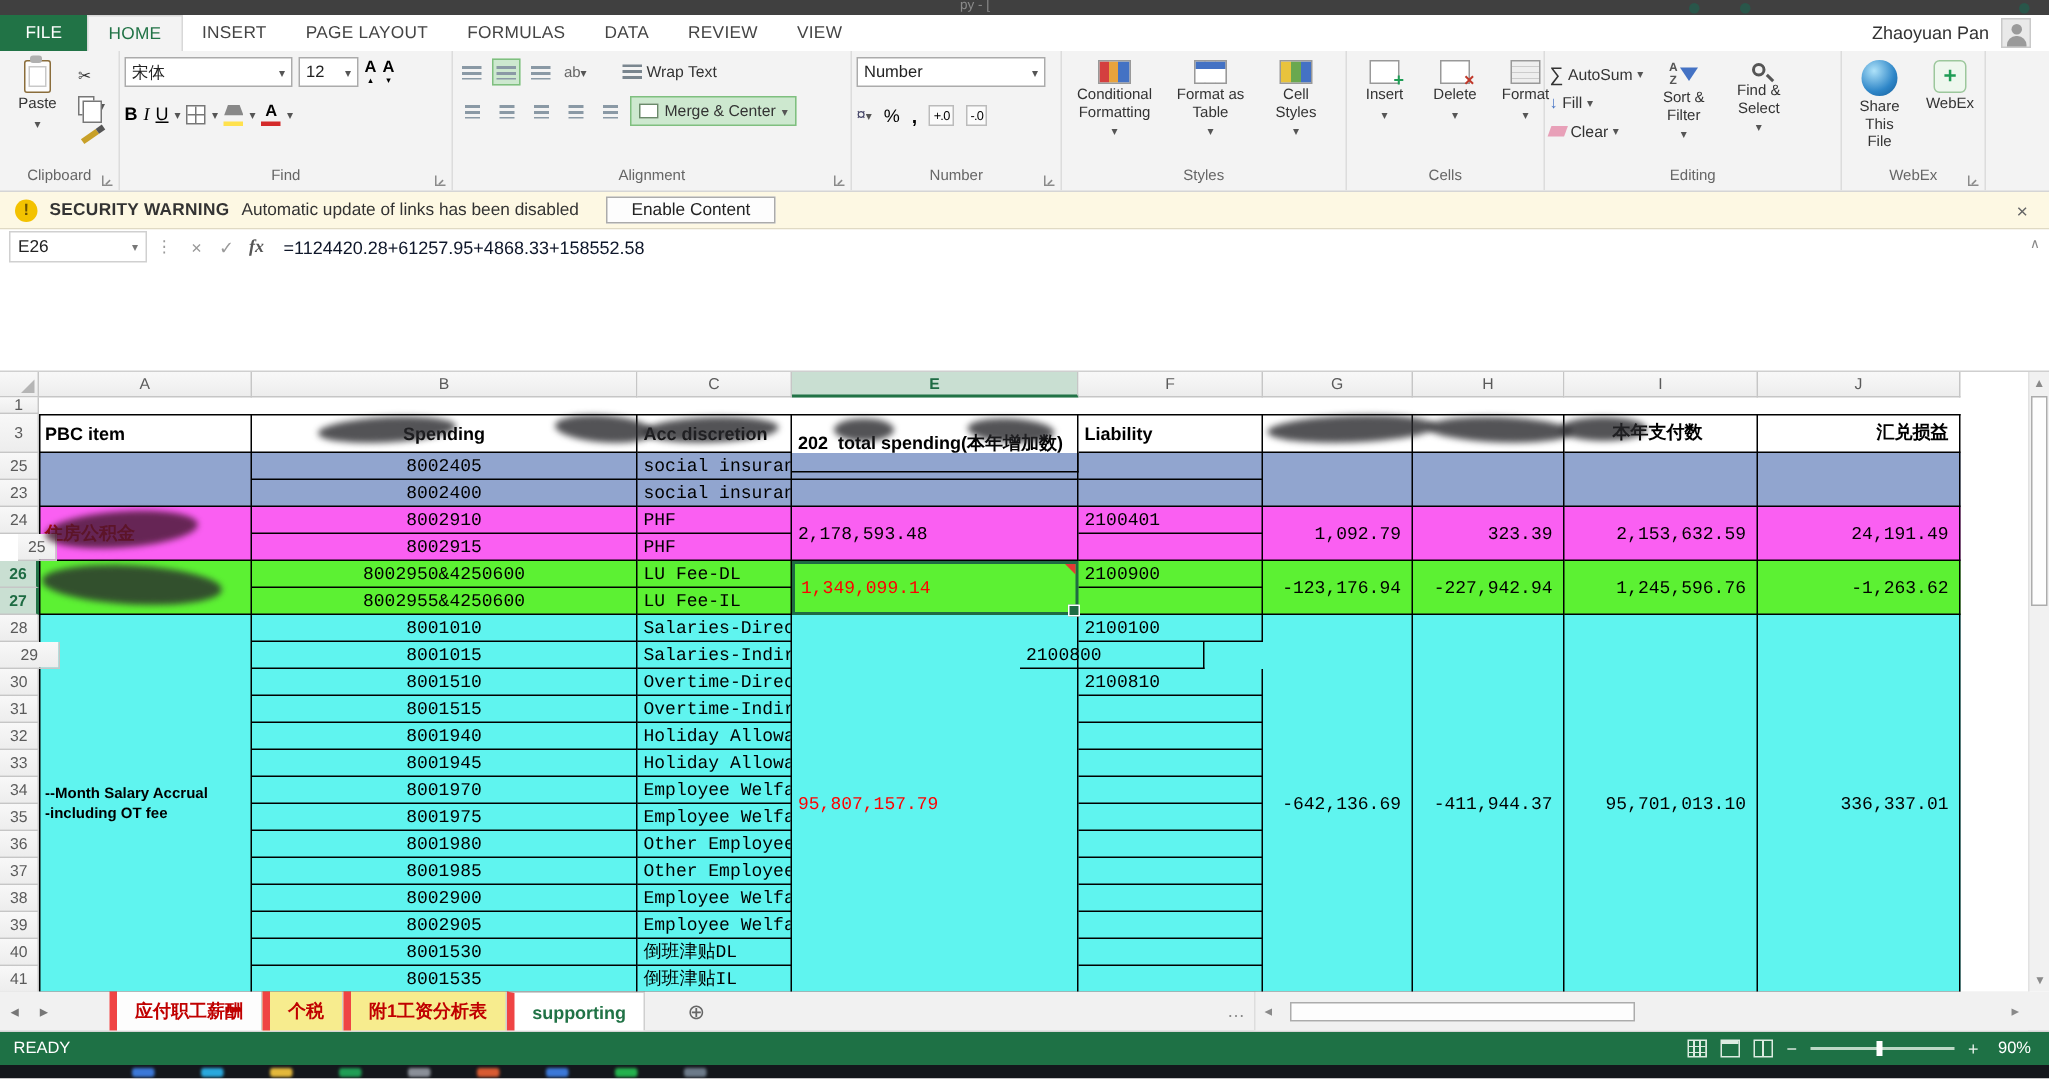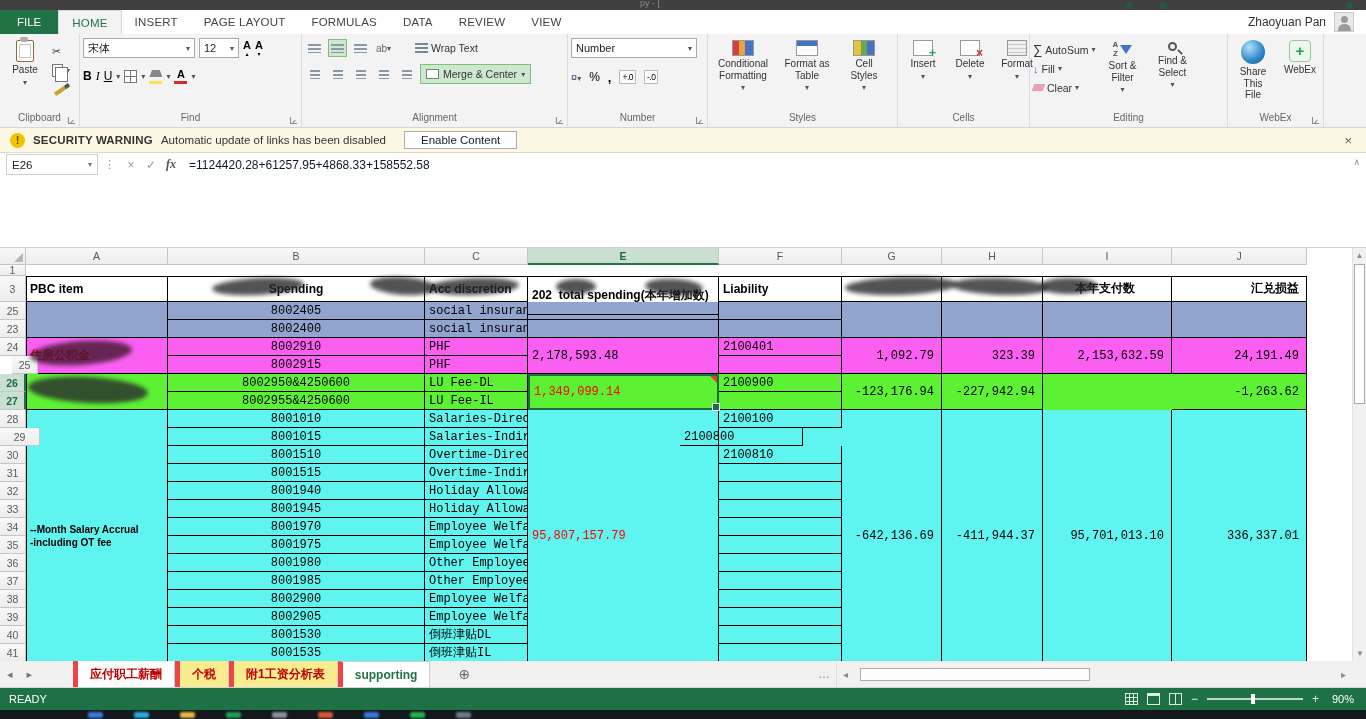--- a/index.html
+++ b/index.html
@@ -574,20 +574,21 @@
         <div class="cell a-r" style="left: 842px; top: 54px; width: 100px; height: 36px;"></div>
         <div class="cell a-r" style="left: 842px; top: 90px; width: 100px; height: 36px;">1,092.79</div>
         <div class="cell a-r" style="left: 842px; top: 126px; width: 100px; height: 36px;">-123,176.94</div>
         <div class="cell a-r" style="left: 842px; top: 162px; width: 100px; height: 252px;">-642,136.69</div>
         <div class="cell a-r" style="left: 942px; top: 54px; width: 101px; height: 36px;"></div>
         <div class="cell a-r" style="left: 942px; top: 90px; width: 101px; height: 36px;">323.39</div>
         <div class="cell a-r" style="left: 942px; top: 126px; width: 101px; height: 36px;">-227,942.94</div>
         <div class="cell a-r" style="left: 942px; top: 162px; width: 101px; height: 252px;">-411,944.37</div>
         <div class="cell a-r" style="left: 1043px; top: 54px; width: 129px; height: 36px;"></div>
         <div class="cell a-r" style="left: 1043px; top: 90px; width: 129px; height: 36px;">2,153,632.59</div>
+        <div class="cell a-r" style="left: 1043px; top: 126px; width: 129px; height: 36px;">1,245,596.76</div>
         <div class="cell a-r" style="left: 1043px; top: 162px; width: 129px; height: 252px;">95,701,013.10</div>
         <div class="cell a-r" style="left: 1172px; top: 54px; width: 135px; height: 36px;"></div>
         <div class="cell a-r" style="left: 1172px; top: 90px; width: 135px; height: 36px;">24,191.49</div>
         <div class="cell a-r" style="left: 1172px; top: 126px; width: 135px; height: 36px;">-1,263.62</div>
         <div class="cell a-r" style="left: 1172px; top: 162px; width: 135px; height: 252px;">336,337.01</div>
       </div>
     <div class="vscroll">
       <div class="varr">▲</div>
       <div class="vthumb"></div>
       <div class="varr dn">▼</div>

